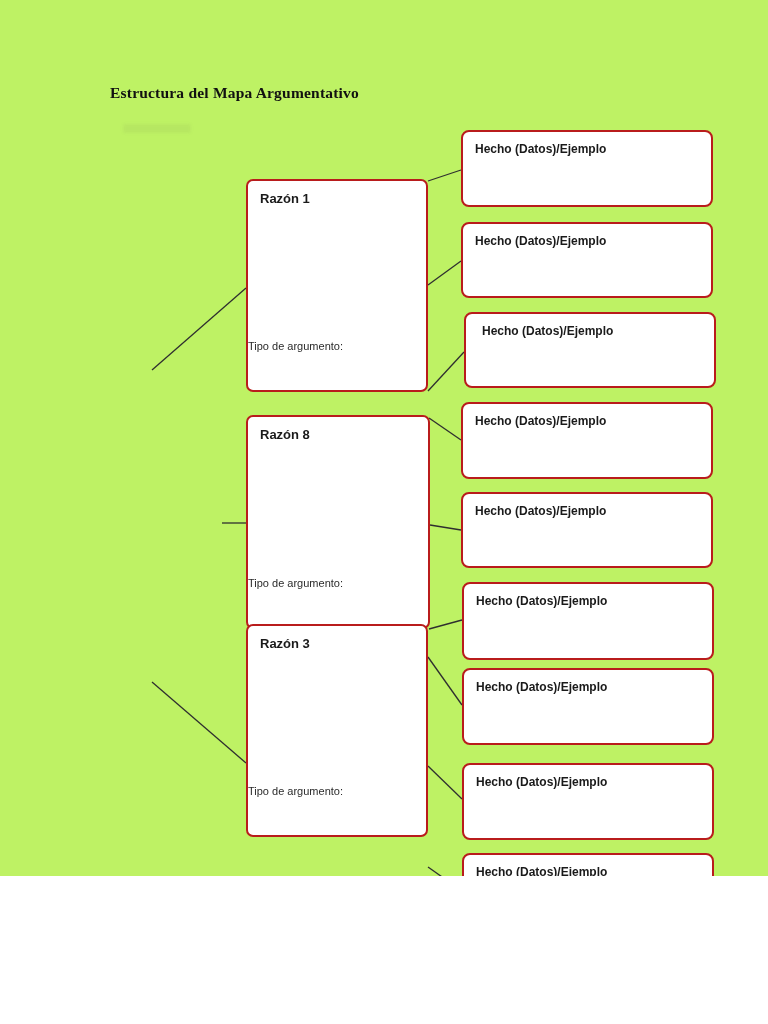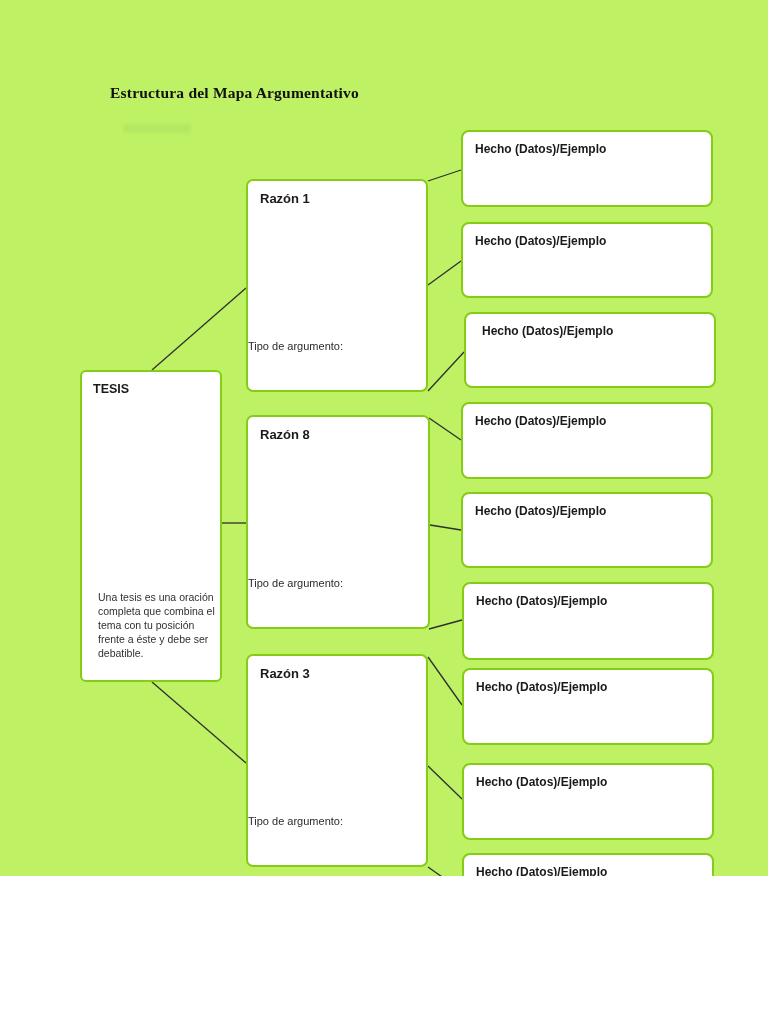--- a/index.html
+++ b/index.html
@@ -28,21 +28,21 @@
   .wires {
     position: absolute;
     left: 0;
     top: 0;
     width: 768px;
     height: 1024px;
   }
   .node {
     position: absolute;
     background: #ffffff;
-    border: 2px solid #84cc16;
+    border: 2px solid #b91c1c;
     box-sizing: border-box;
   }
   .tesis {
     left: 80px; top: 370px; width: 142px; height: 312px;
     border-radius: 6px;
   }
   .tesis-label {
     position: absolute;
     top: 10px; left: 11px;
     font-size: 12.5px;
@@ -114,34 +114,30 @@
       <line x1="428" y1="391" x2="464" y2="352"></line>
       <line x1="429" y1="418" x2="461" y2="440"></line>
       <line x1="430" y1="525" x2="461" y2="530"></line>
       <line x1="429" y1="629" x2="462" y2="620"></line>
       <line x1="428" y1="657" x2="462" y2="705"></line>
       <line x1="428" y1="766" x2="462" y2="799"></line>
       <line x1="428" y1="867" x2="462" y2="891"></line>
     </g>
   </svg>
 
-  <div class="node tesis">
-    <div class="tesis-label">TESIS</div>
-    <div class="tesis-desc">Una tesis es una oración completa que combina el tema con tu posición frente a éste y debe ser debatible.</div>
-  </div>
 
   <div class="node razon" style="left:246px; top:179px;">
     <div class="razon-label">Razón 1</div>
     <div class="tipo-label">Tipo de argumento:</div>
   </div>
   <div class="node razon" style="left:246px; top:415px; width:184px; height:214px;">
     <div class="razon-label">Razón 8</div>
     <div class="tipo-label">Tipo de argumento:</div>
   </div>
-  <div class="node razon" style="left:246px; top:654px;text-decoration:underline;">
+  <div class="node razon" style="left:246px; top:624px;text-decoration:underline;">
     <div class="razon-label">Razón 3</div>
     <div class="tipo-label">Tipo de argumento:</div>
   </div>
 
   <div class="node hecho" style="left:461px; top:130px;">
     <div class="hecho-label">Hecho (Datos)/Ejemplo</div>
   </div>
   <div class="node hecho" style="left:461px; top:222px; height:76px;">
     <div class="hecho-label">Hecho (Datos)/Ejemplo</div>
   </div>

